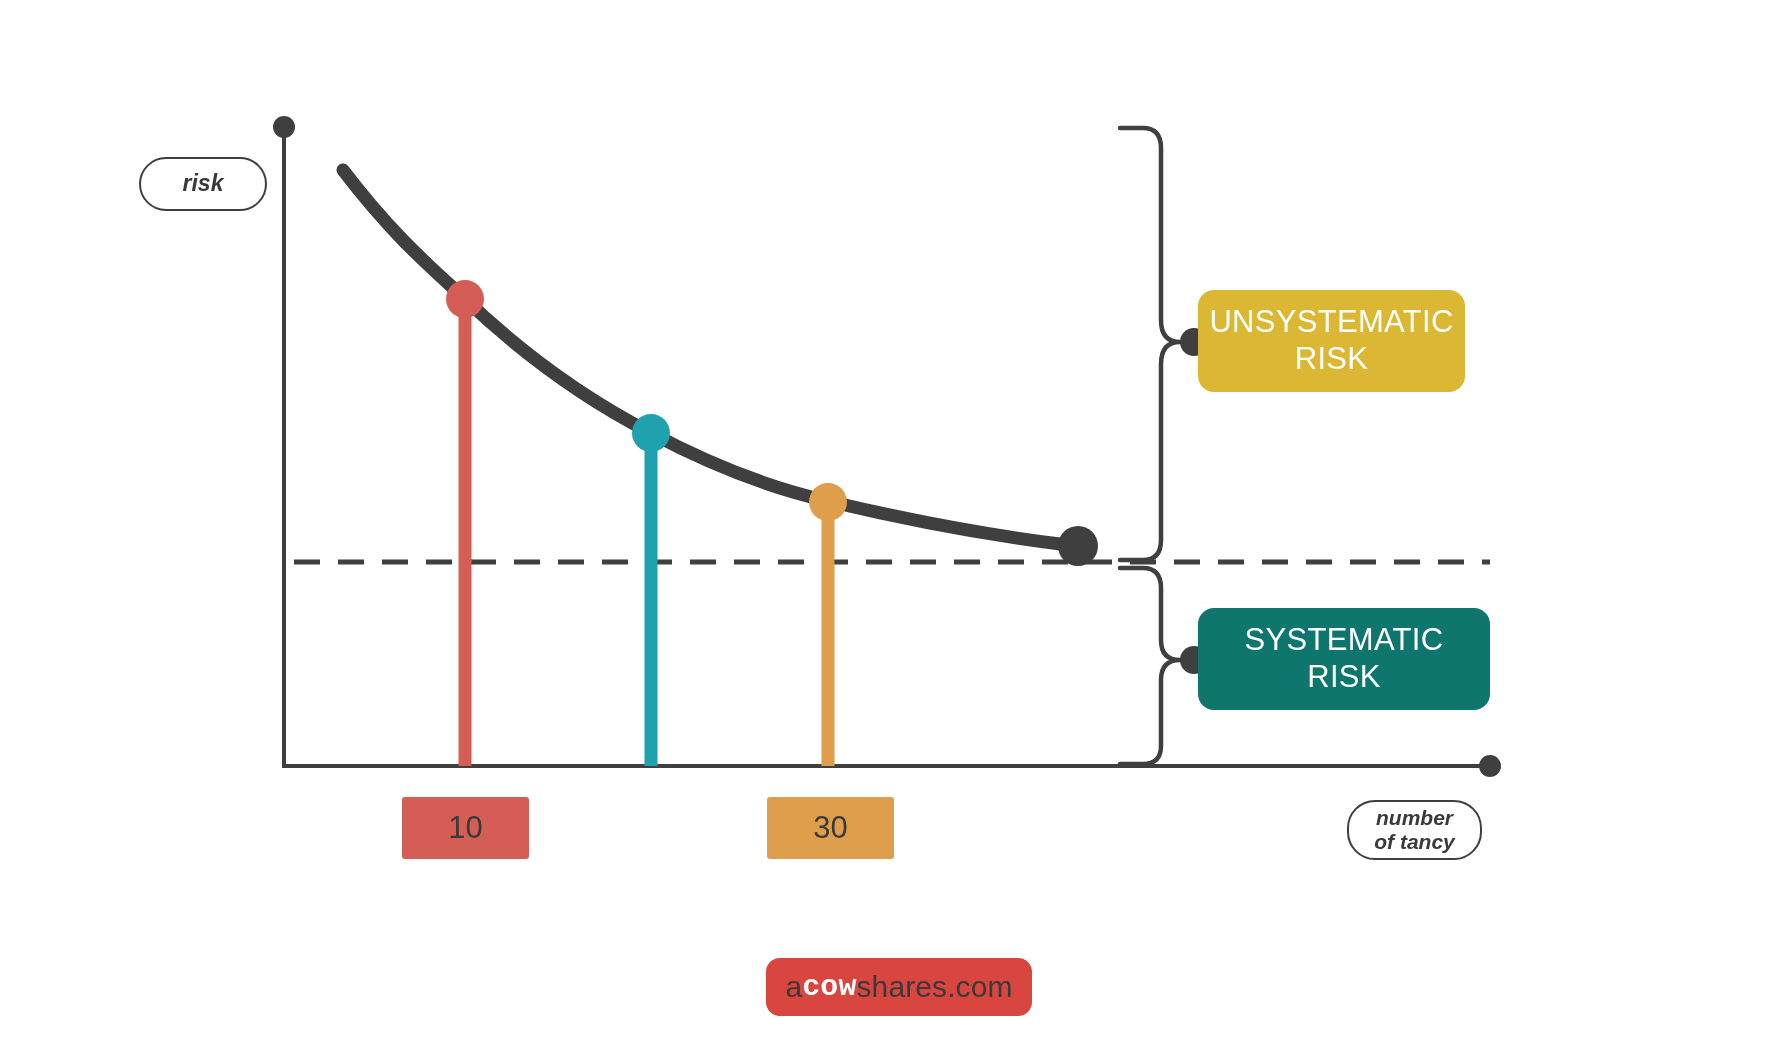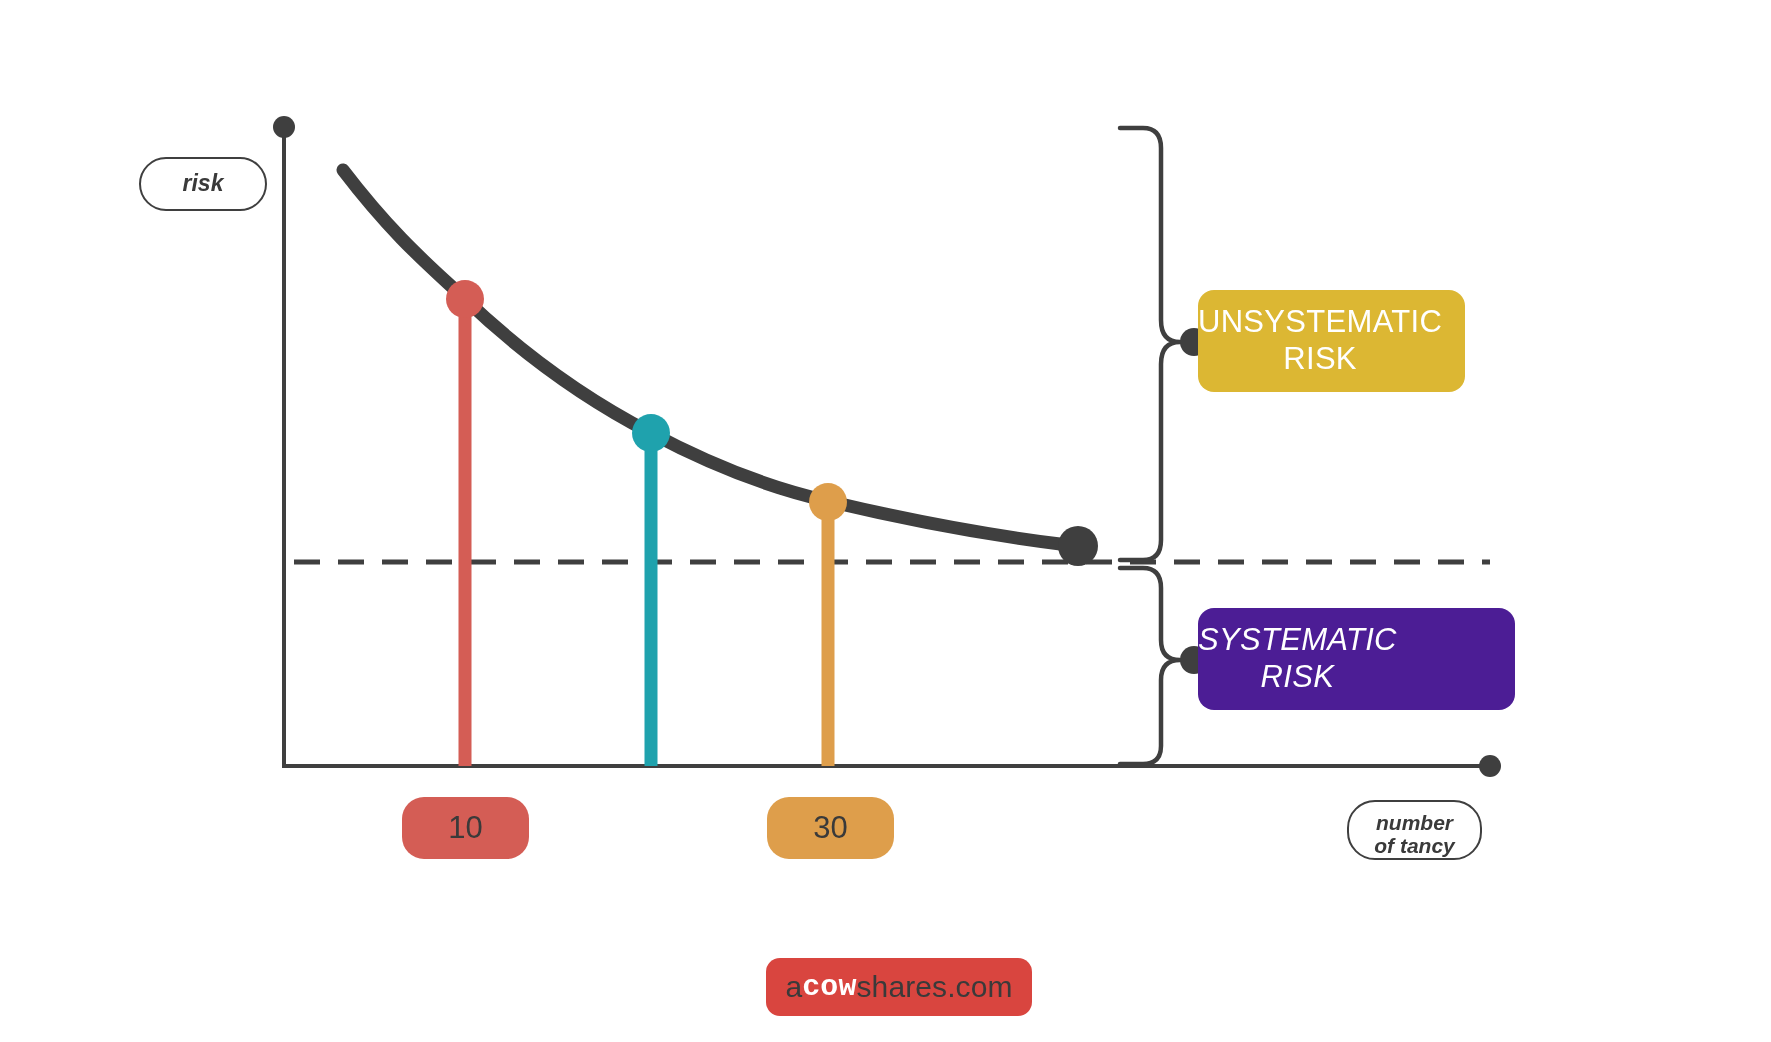--- a/index.html
+++ b/index.html
@@ -48,64 +48,62 @@
   #risk-label {
     left: 139px; top: 157px;
     width: 128px; height: 54px;
     font-size: 23px;
   }
   #shares-label {
     left: 1347px; top: 800px;
     width: 135px; height: 60px;
     font-size: 21px;
     padding: 0 6px;
-    align-items: flex-end;
   }
   #shares-label .l1, #shares-label .l2 { display:block; }
 
   
   .tick-chip {
-    border-radius: 22px;
+    border-radius: 3px;
     display: flex;
     align-items: center;
     justify-content: center;
     color: #3a3a3a;
     font-size: 31px;
     font-weight: 400;
     width: 127px;
     height: 62px;
     top: 797px;
   }
   #tick-10 { left: 402px; background: #d45d55; }
   #tick-20 { left: 591px; background: #1fa2ad; }
   #tick-30 { left: 767px; background: #de9e4b; }
 
   
   .callout {
     border-radius: 16px;
     display: flex;
     align-items: center;
-    justify-content: flex-start;
+    justify-content: center;
     color: #ffffff;
     font-size: 31px;
     font-weight: 400;
     letter-spacing: 0.3px;
     line-height: 1.18;
     text-align: center;
   }
   #callout-unsystematic {
     left: 1198px; top: 290px;
     width: 267px; height: 102px;
     background: #dcb733;
   }
   #callout-systematic {
     left: 1198px; top: 608px;
-    width: 317px; height: 102px;
-    background: #4c1d95;
-    font-style: italic;
+    width: 292px; height: 102px;
+    background: #0f766e;
   }
   .callout .l1, .callout .l2 { display: block; }
 
   
   #brand-chip {
     left: 766px; top: 958px;
     width: 266px; height: 58px;
     border-radius: 14px;
     background: #d9453f;
     display: flex;

